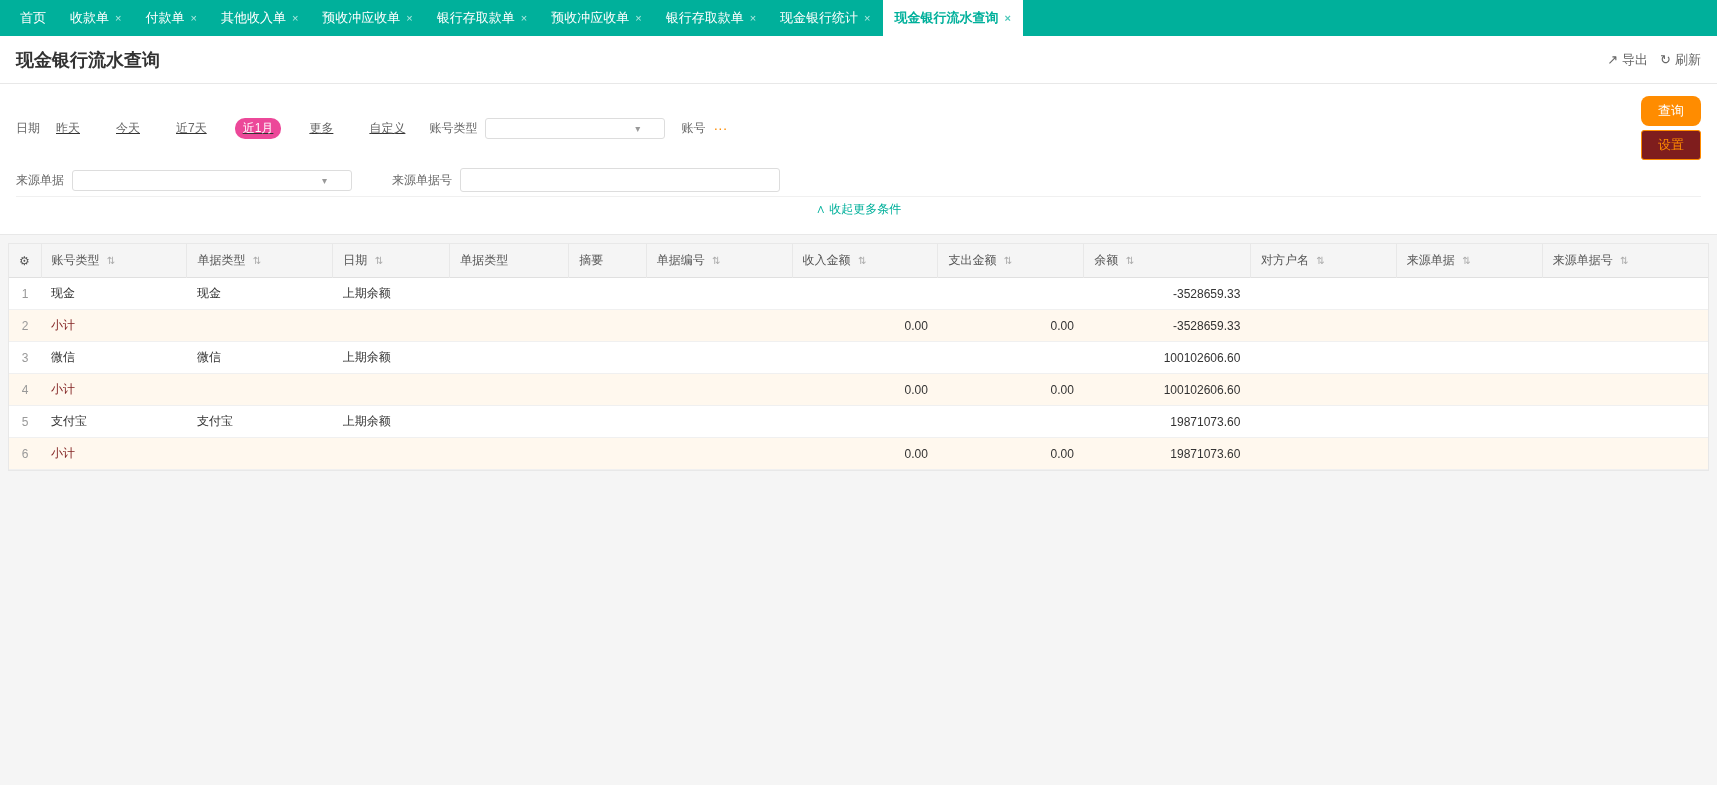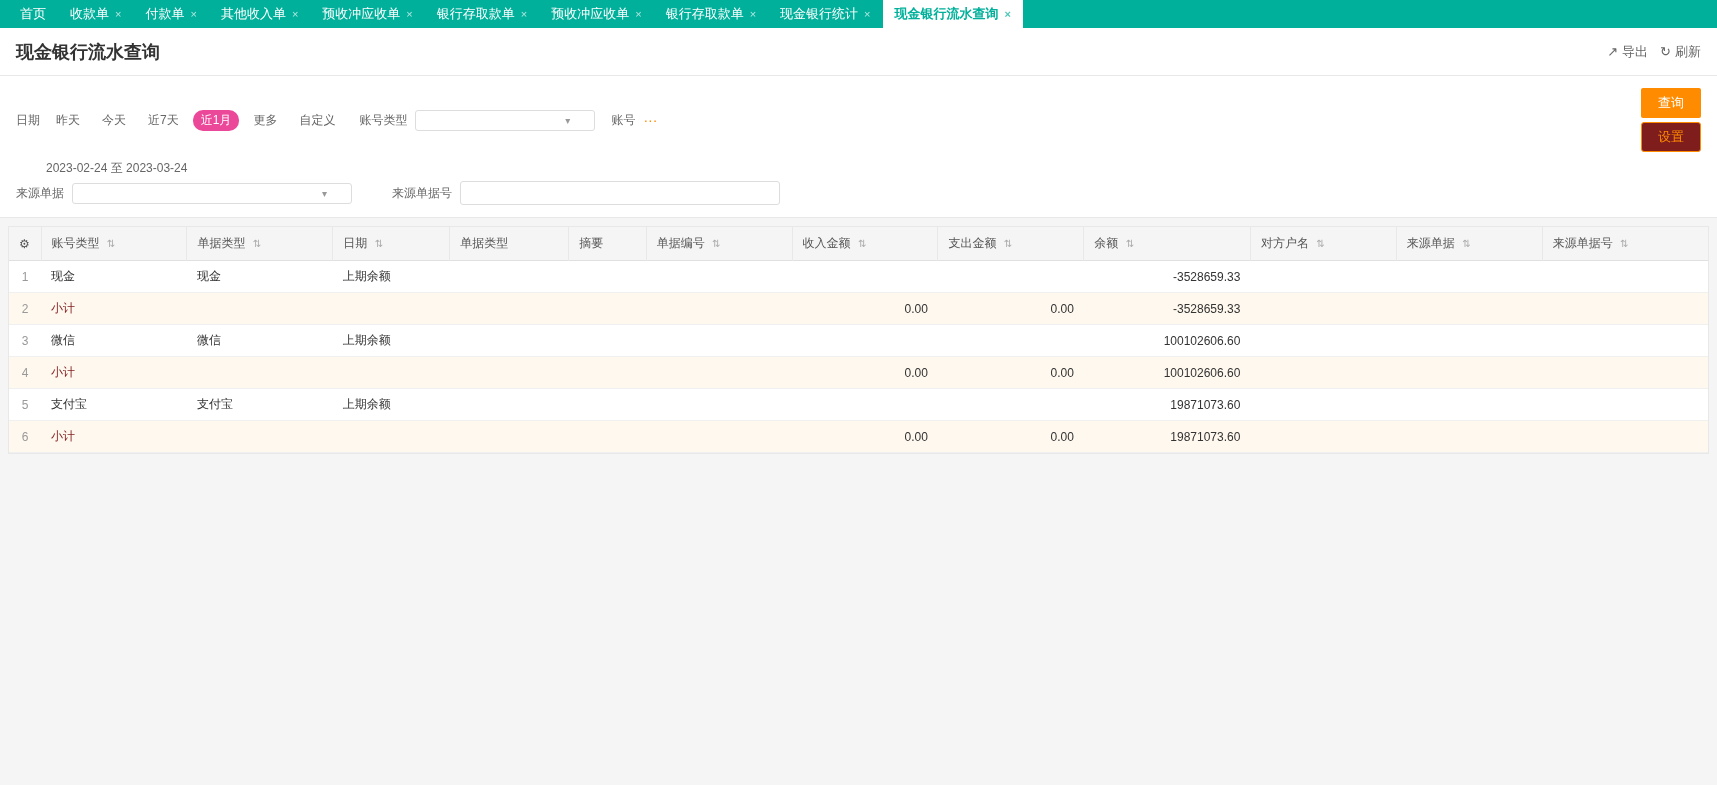--- a/index.html
+++ b/index.html
@@ -3,21 +3,21 @@
   <meta charset="utf-8">
   <style>
     * { box-sizing: border-box; margin: 0; padding: 0; }
     body { font-family: 'Microsoft YaHei', Arial, sans-serif; font-size: 12px; background: #f5f5f5; color: #333; }
 
     
     .top-nav {
       background: #00b09b;
       display: flex;
       align-items: center;
-      height: 28px;
+      height: 36px;
       padding: 0 8px;
       overflow: hidden;
     }
     .nav-item {
       color: #fff;
       padding: 0 12px;
       height: 36px;
       display: flex;
       align-items: center;
       cursor: pointer;
@@ -77,21 +77,22 @@
       margin-bottom: 8px;
     }
     .filter-label {
       color: #666;
       white-space: nowrap;
       font-size: 12px;
     }
     .date-options {
       display: flex;
       align-items: center;
-      gap: 6px;
+      gap: 20px;
+      text-decoration: underline;
     }
     .date-opt {
       padding: 2px 8px;
       border-radius: 3px;
       cursor: pointer;
       color: #666;
       font-size: 12px;
     }
     .date-opt.active {
       background: #ec4899;
@@ -122,21 +123,21 @@
     .ellipsis-btn {
       color: #ff8c00;
       cursor: pointer;
       font-size: 14px;
     }
     .btn-query {
       background: #ff8c00;
       color: #fff;
       border: none;
       padding: 6px 16px;
-      border-radius: 2px;
+      border-radius: 8px;
       cursor: pointer;
       font-size: 13px;
     }
     .btn-setting {
       background: #7f1d1d;
       color: #ff8c00;
       border: 1px solid #ff8c00;
       padding: 5px 16px;
       border-radius: 3px;
       cursor: pointer;
@@ -284,36 +285,34 @@
     </div>
     <div class="filter-inline-group">
       <span class="filter-label">账号</span>
       <span class="ellipsis-btn">···</span>
     </div>
     <div style="display:flex;flex-direction:column;gap:4px;margin-left:auto">
       <button class="btn-query">查询</button>
       <button class="btn-setting">设置</button>
     </div>
   </div>
-  <div class="filter-row" style="margin-bottom:0">
-    <span style="margin-left:30px; color:#666; font-size:12px;">2023-02-24 至 2023-03-24</span>
-  </div>
   <div class="filter-second-row">
     <div class="filter-inline-group">
       <span class="filter-label">来源单据</span>
       <div class="filter-select" style="min-width:280px;">
         <span></span>
         <span class="chevron-down">▾</span>
       </div>
     </div>
     <div class="filter-inline-group">
       <span class="filter-label">来源单据号</span>
       <input class="filter-input" style="min-width: 320px;" type="text">
     </div>
   </div>
+  <div class="collapse-bar">∧ 收起更多条件</div>
 </div>
 
 <div class="table-container">
   <table>
     <thead>
       <tr>
         <th>
           <span>⚙</span>
         </th>
         <th>

